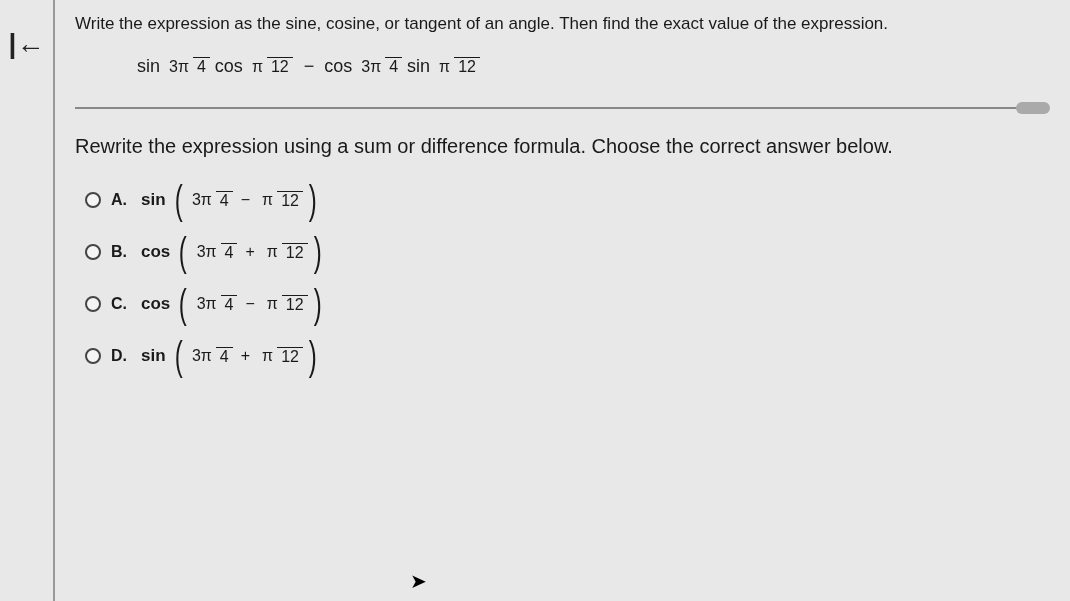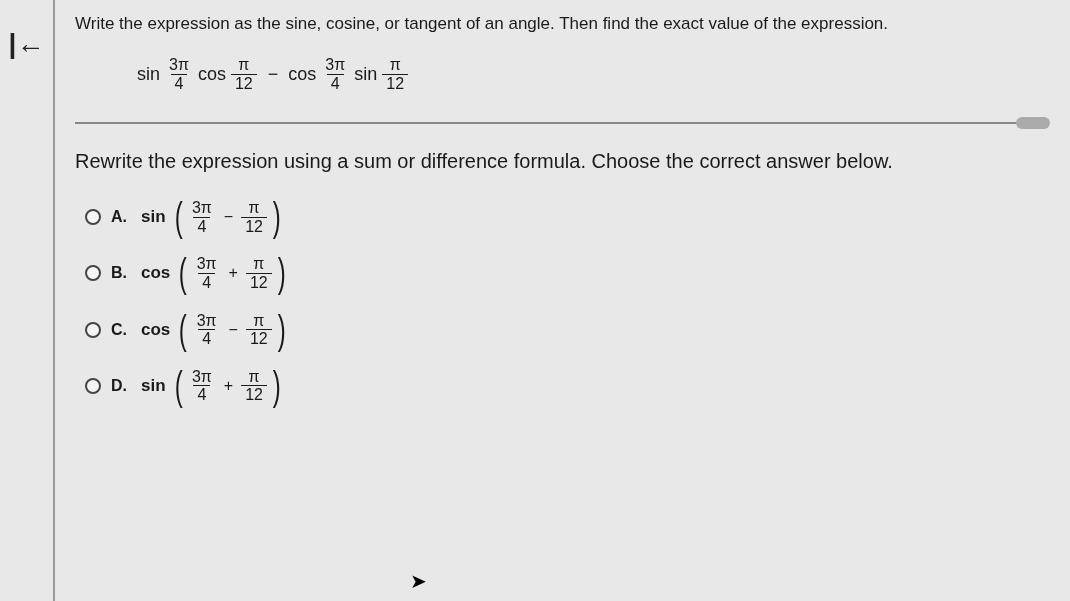--- a/index.html
+++ b/index.html
@@ -43,21 +43,21 @@
     }
     .expression {
       margin-left: 60px;
       margin-bottom: 30px;
       display: flex;
       align-items: center;
       font-size: 18px;
     }
     .frac {
       display: inline-flex;
-      flex-direction: column;
+      flex-direction: row;
       align-items: center;
       vertical-align: middle;
       margin: 0 3px;
       line-height: 1.1;
     }
     .frac .num {
       padding: 0 4px;
       font-size: 16px;
     }
     .frac .den {

